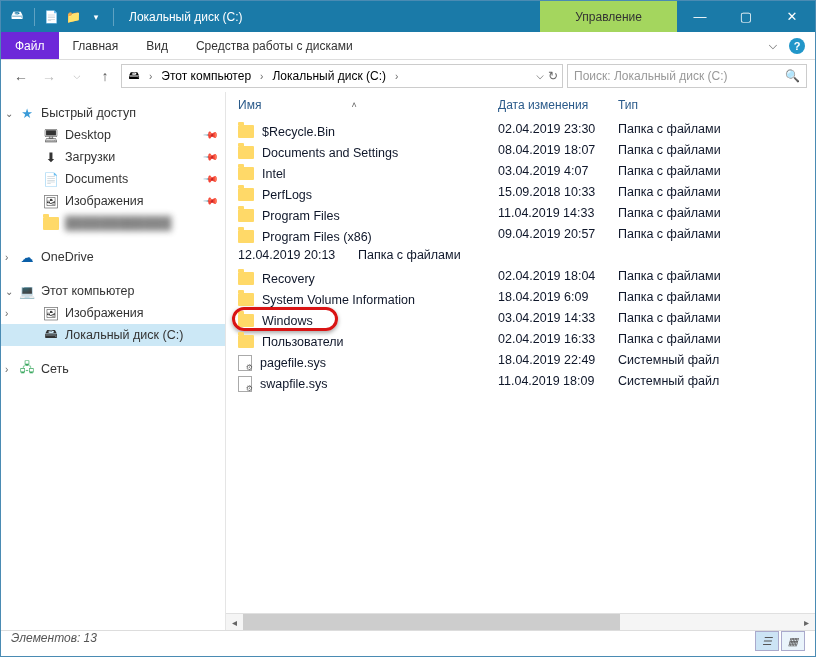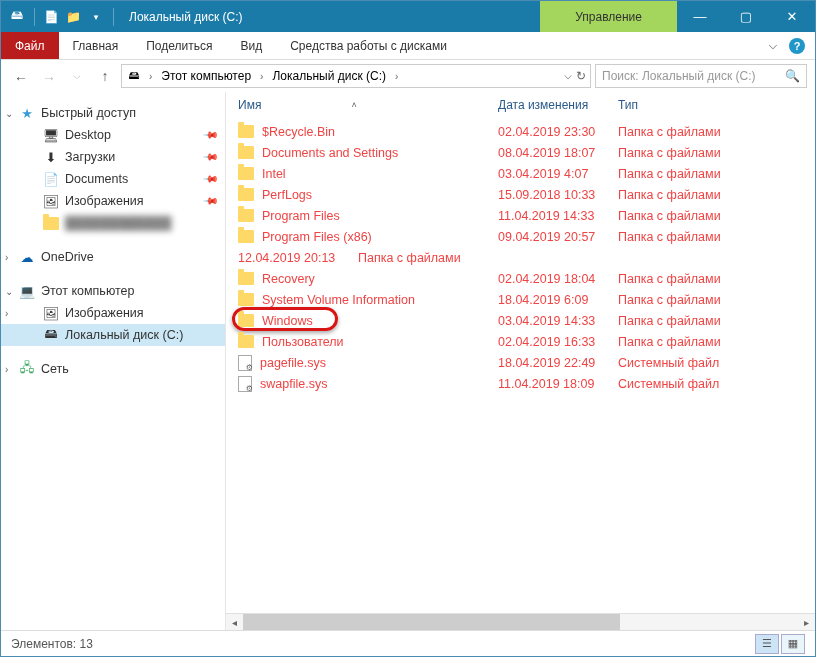--- a/index.html
+++ b/index.html
@@ -9,34 +9,34 @@
 .titlebar { height: 31px; background: #1a7aa8; color: #fff; display: flex; align-items: stretch; position: relative; }
 .titlebar-left { display: flex; align-items: center; padding-left: 8px; gap: 6px; flex: 1; }
 .titlebar-icon { width: 16px; height: 16px; display: flex; align-items: center; justify-content: center; font-size: 12px; }
 .titlebar-sep { width: 1px; height: 18px; background: rgba(255,255,255,0.3); margin: 0 3px; }
 .titlebar-title { font-size: 12px; color: #fff; margin-left: 6px; }
 .manage-tab { background: #a4d65e; color: #333; padding: 2px 35px; font-size: 12px; display: flex; align-items: center; height: 100%; }
 .titlebar-controls { display: flex; margin-left: auto; }
 .titlebar-btn { width: 46px; height: 31px; display: flex; align-items: center; justify-content: center; color: #fff; font-size: 13px; }
 
 .ribbon-tabs { height: 28px; background: #fff; display: flex; align-items: stretch; border-bottom: 1px solid #ddd; position: relative; }
-.tab-file { background: #b91c1c; color: #fff; padding: 0 14px; display: flex; align-items: center; font-size: 12px; }
+.tab-file { background: #6d28d9; color: #fff; padding: 0 14px; display: flex; align-items: center; font-size: 12px; }
 .tab { padding: 0 14px; display: flex; align-items: center; font-size: 12px; color: #333; text-align: center; }
 .ribbon-right { margin-left: auto; display: flex; align-items: center; padding-right: 10px; gap: 12px; color: #666; font-size: 11px; }
 .help-icon { width: 16px; height: 16px; border-radius: 50%; background: #2196c9; color: #fff; display: flex; align-items: center; justify-content: center; font-size: 11px; font-weight: bold; }
 
 .address-row { height: 32px; display: flex; align-items: center; padding: 3px 8px; gap: 4px; background: #fff; }
 .nav-btn { width: 24px; height: 24px; display: flex; align-items: center; justify-content: center; color: #555; font-size: 14px; }
 .nav-btn.disabled { color: #bbb; }
 .address-bar { flex: 1; border: 1px solid #ccc; height: 24px; display: flex; align-items: center; padding: 0 4px; font-size: 12px; gap: 4px; }
 .addr-icon { width: 16px; height: 16px; display: flex; align-items: center; justify-content: center; font-size: 11px; }
 .addr-seg { padding: 0 2px; cursor: default; }
 .addr-chev { color: #666; font-size: 10px; padding: 0 3px; }
 .addr-right { margin-left: auto; display: flex; gap: 4px; align-items: center; color: #666; }
-.search-box { width: 212px; border: 1px solid #ccc; height: 24px; display: flex; align-items: center; padding: 0 6px; font-size: 12px; color: #999; gap: 6px; }
+.search-box { width: 240px; border: 1px solid #ccc; height: 24px; display: flex; align-items: center; padding: 0 6px; font-size: 12px; color: #999; gap: 6px; }
 
 .content { flex: 1; display: flex; overflow: hidden; }
 
 .sidebar { width: 225px; border-right: 1px solid #e5e5e5; padding: 10px 0; overflow-y: auto; font-size: 12.5px; }
 .side-group { margin-bottom: 12px; }
 .side-item { display: flex; align-items: center; padding: 3px 8px 3px 18px; gap: 6px; color: #333; position: relative; }
 .side-item.level2 { padding-left: 42px; }
 .side-item .chev { position: absolute; left: 4px; font-size: 10px; color: #666; }
 .side-item.selected { background: #cce8f6; }
 .side-icon { width: 16px; height: 16px; display: flex; align-items: center; justify-content: center; font-size: 13px; }
@@ -49,35 +49,35 @@
 .blurred { filter: blur(3px); opacity: 0.6; }
 
 .filelist { flex: 1; display: flex; flex-direction: column; overflow: hidden; }
 .columns { display: flex; padding: 6px 12px; font-size: 12px; color: #2a5a8a; border-bottom: 1px solid transparent; }
 .col-name { flex: 0 0 260px; display: flex; align-items: center; gap: 10px; }
 .col-date { flex: 0 0 120px; }
 .col-type { flex: 1; }
 .sort-ind { font-size: 9px; color: #666; }
 
 .rows { flex: 1; overflow: auto; padding: 2px 0; }
-.row { display: flex; align-items: center; padding: 1px 12px; font-size: 12.5px; color: #ef4444; height: 21px; }
+.row { display: flex; padding: 1px 12px; font-size: 12.5px; color: #0f172a; height: 21px; }
 .row .col-name { display: flex; align-items: center; gap: 8px; }
 .folder-icon { width: 16px; height: 13px; background: #ffd968; border-radius: 1px; position: relative; flex-shrink: 0; }
 .folder-icon::before { content: ""; position: absolute; top: -3px; left: 0; width: 6px; height: 3px; background: #ffd968; border-radius: 1px 1px 0 0; }
 .sysfile-icon { width: 14px; height: 16px; background: #fff; border: 1px solid #aaa; position: relative; flex-shrink: 0; }
 .sysfile-icon::after { content: "⚙"; position: absolute; bottom: -2px; right: -2px; font-size: 8px; color: #666; }
 
 .highlight-windows { position: absolute; border: 3px solid #d91414; border-radius: 12px; box-shadow: 0 2px 4px rgba(0,0,0,0.35); pointer-events: none; }
 
 .bottom-scrollbar { height: 17px; border-top: 1px solid #e0e0e0; display: flex; align-items: center; background: #f5f5f5; position: relative; }
 .sb-arrow { width: 17px; height: 17px; display: flex; align-items: center; justify-content: center; color: #666; font-size: 10px; }
 .sb-track { flex: 1; height: 17px; position: relative; }
 .sb-thumb { position: absolute; left: 0; width: 68%; height: 100%; background: #cdcdcd; }
 
-.statusbar { height: 26px; border-top: 1px solid #ddd; display: flex; align-items: center; padding: 0 10px; font-size: 12px; color: #555; }
+.statusbar { height: 26px; border-top: 1px solid #ddd; display: flex; align-items: flex-start; padding: 0 10px; font-size: 12px; color: #555; font-style: italic; }
 .status-views { margin-left: auto; display: flex; gap: 2px; }
 .view-btn { width: 24px; height: 20px; border: 1px solid #aac; display: flex; align-items: center; justify-content: center; font-size: 11px; background: #eaf4fb; }
 .view-btn.active { background: #cce4f5; }
 </style>
 </head>
 <body>
 
 <div class="window">
 
   <div class="titlebar">
@@ -94,21 +94,20 @@
     <div class="titlebar-controls">
       <div class="titlebar-btn">—</div>
       <div class="titlebar-btn">▢</div>
       <div class="titlebar-btn">✕</div>
     </div>
   </div>
 
   <div class="ribbon-tabs">
     <div class="tab-file">Файл</div>
     <div class="tab">Главная</div>
-    <div class="tab">Поделиться</div>
     <div class="tab">Вид</div>
     <div class="tab">Средства работы с дисками</div>
     <div class="ribbon-right">
       <span>⌵</span>
       <span class="help-icon">?</span>
     </div>
   </div>
 
   <div class="address-row">
     <div class="nav-btn">←</div>

